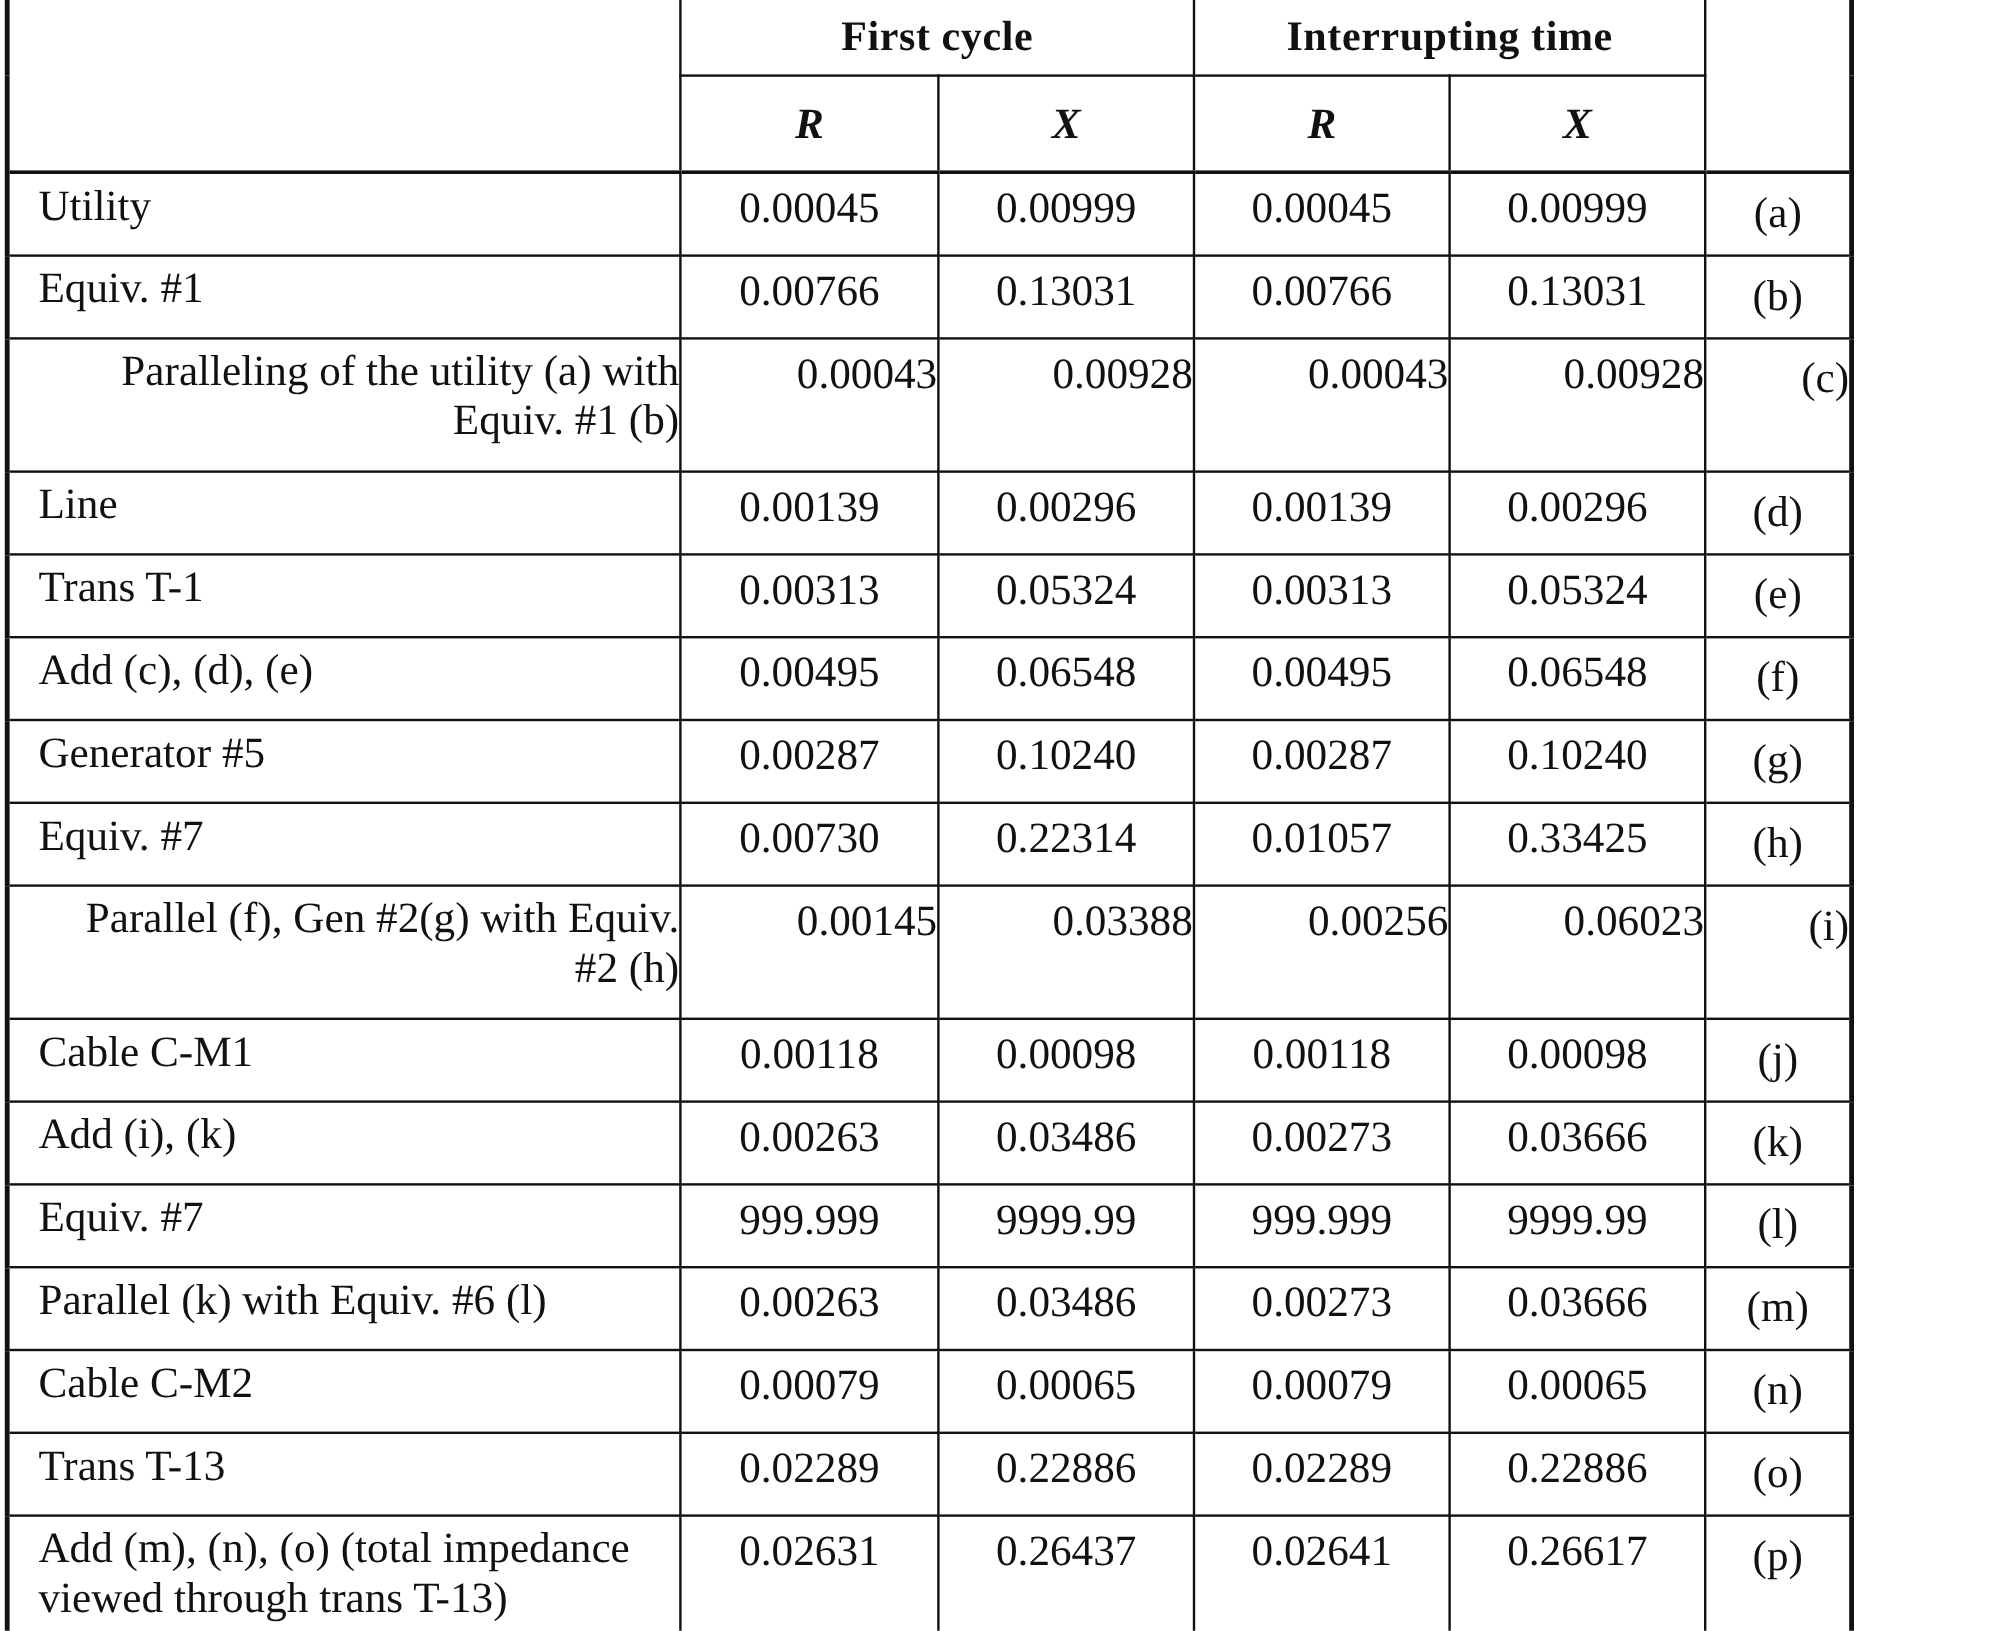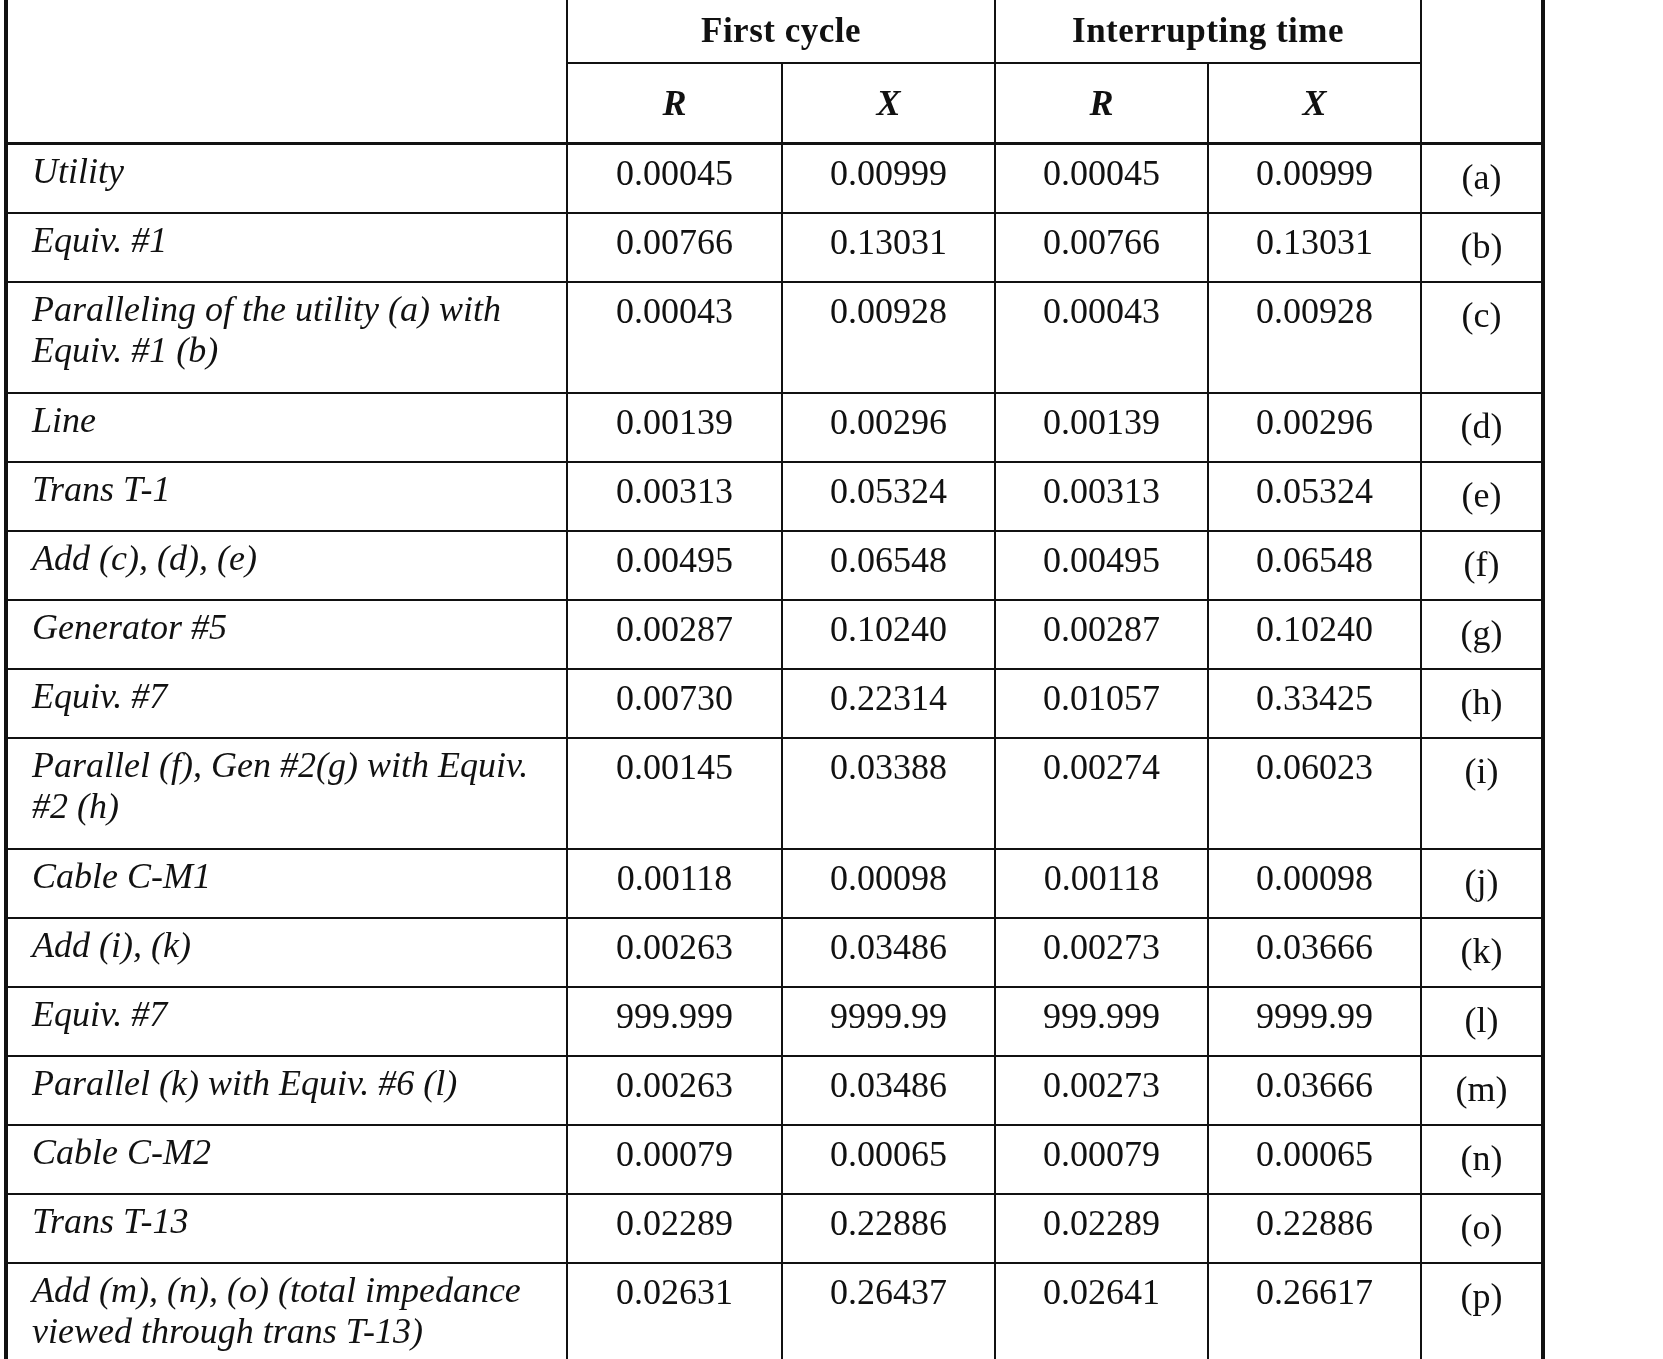--- a/index.html
+++ b/index.html
@@ -60,32 +60,31 @@
   }
   th.blank-corner {
     border-top: none !important;
   }
   th.ref-head {
     border-top: none !important;
   }
   td.label {
     padding: 6px 0 0 24px;
     text-align: left;
-    font-style: italic;
   }
   td.num {
     text-align: center;
     padding-top: 8px;
   }
   td.ref {
     text-align: center;
     padding-top: 12px;
   }
   tr.r1 td { height: 55px; }
-  tr.r2 td { height: 97px; }
+  tr.r2 td { height: 97px; text-align: right; }
   tr.r3 td { height: 140px; }
 </style>
 </head>
 <body>
 
 <table class="tbl">
   <colgroup>
     <col class="c-label">
       <col class="c-num1">
       <col class="c-num2">
@@ -169,21 +168,21 @@
       <td class="num">0.00730</td>
       <td class="num">0.22314</td>
       <td class="num">0.01057</td>
       <td class="num">0.33425</td>
       <td class="ref outer-right">(h)</td>
     </tr>
     <tr class="r2">
       <td class="label outer-left">Parallel (f), Gen #2(g) with Equiv. #2 (h)</td>
       <td class="num">0.00145</td>
       <td class="num">0.03388</td>
-      <td class="num">0.00274</td>
+      <td class="num">0.00256</td>
       <td class="num">0.06023</td>
       <td class="ref outer-right">(i)</td>
     </tr>
     <tr class="r1">
       <td class="label outer-left">Cable C-M1</td>
       <td class="num">0.00118</td>
       <td class="num">0.00098</td>
       <td class="num">0.00118</td>
       <td class="num">0.00098</td>
       <td class="ref outer-right">(j)</td>

